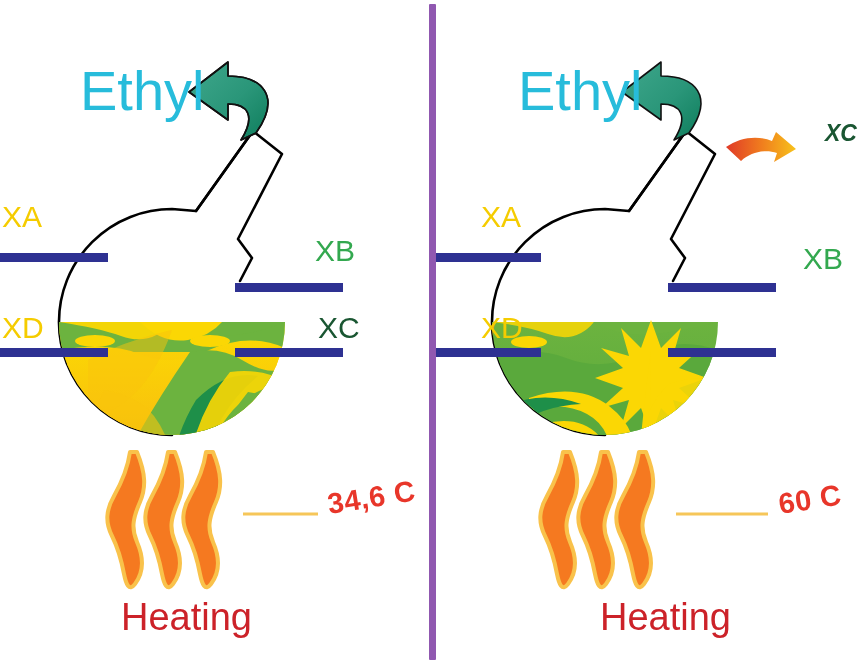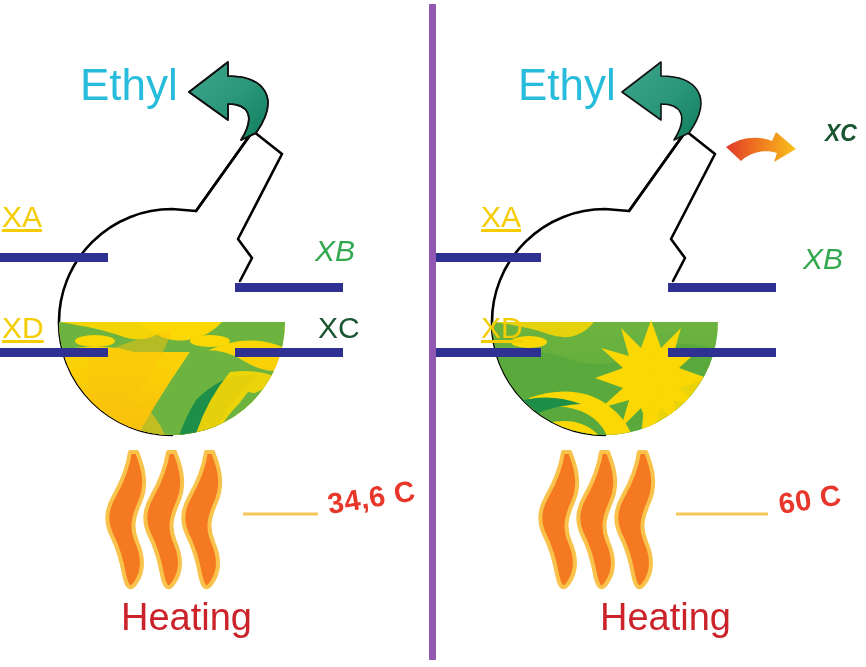--- a/index.html
+++ b/index.html
@@ -51,34 +51,32 @@
   .lbl {
     position: absolute;
     font-family: "Liberation Sans", sans-serif;
     white-space: nowrap;
     line-height: 1;
     user-select: none;
   }
   .lbl-xa, .lbl-xd {
     color: #F5CC00;
     font-size: 30px;
-    text-decoration: underline;
   }
   .lbl-xb {
     color: #33A84F;
     font-size: 30px;
-    font-style: italic;
   }
   .lbl-xc {
     color: #1A5632;
     font-size: 30px;
   }
   .lbl-ethyl {
     color: #27BCDB;
-    font-size: 44px;
+    font-size: 56px;
   }
   .lbl-heating {
     color: #CC2229;
     font-size: 38px;
   }
   .lbl-temp {
     color: #E8362A;
     font-size: 29px;
     font-weight: bold;
     transform: rotate(-9deg);

